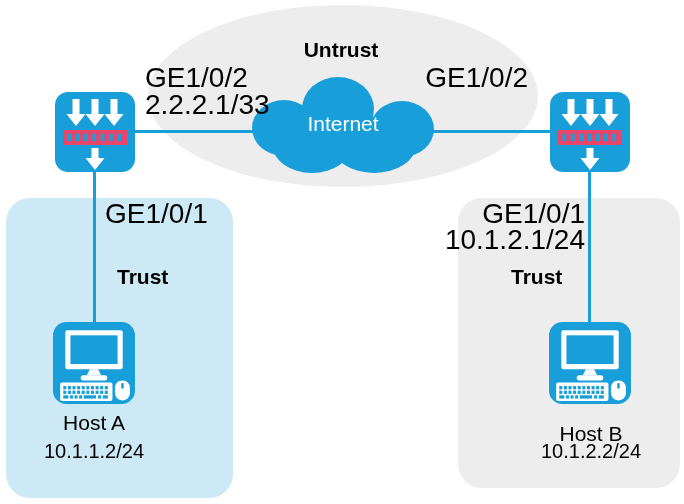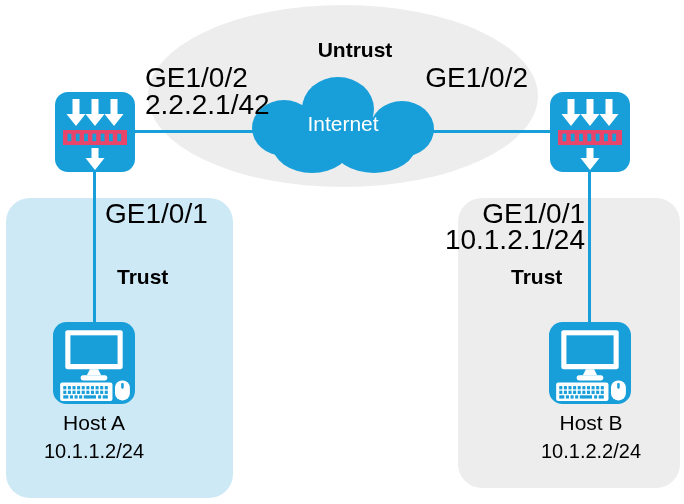--- a/index.html
+++ b/index.html
@@ -34,33 +34,33 @@
   .host-left{left:53px;}
   .host-right{left:549px;}
   svg{display:block;width:100%;height:100%;}
   .fill-blue{fill:var(--accent-blue);}
   .fill-white{fill:#ffffff;}
   .fill-red{fill:var(--device-bar-red);}
   
   .lbl{font-size:28px;line-height:26px;white-space:nowrap;}
   .lbl-right{text-align:right;}
   .zone-title{font-size:21px;font-weight:bold;white-space:nowrap;}
-  .untrust-label{left:265px;top:38px;width:180px;text-align:center;font-size:21px;font-weight:bold;}
+  .untrust-label{left:251px;top:38px;width:180px;text-align:center;font-size:21px;font-weight:bold;}
   .internet-label{left:250px;top:112px;width:186px;text-align:center;font-size:21px;color:#ffffff;}
   .wan-left{left:145px;top:64px;line-height:27px;}
   .wan-right{right:156px;top:64px;line-height:27px;}
   .lan-left{left:105px;top:201px;}
   .lan-right{right:99px;top:201px;}
   .trust-left-label{left:117px;top:265px;}
   .trust-right-label{left:511px;top:265px;}
   .host-name{width:120px;top:411px;text-align:center;font-size:21px;white-space:nowrap;}
   .host-ip{width:140px;top:440px;text-align:center;font-size:20px;white-space:nowrap;}
   .host-a-name{left:34px;}
   .host-a-ip{left:24px;text-align:center;}
-  .host-b-name{left:531px;}
+  .host-b-name{left:531px;margin-top:11px;}
   .host-b-ip{left:521px;}
 </style>
 </head>
 <body>
 
 <div class="canvas">
 
   <div class="abs untrust-ellipse"></div>
   <div class="abs zone zone-left"></div>
   <div class="abs zone zone-right"></div>
@@ -197,21 +197,21 @@
       </g>
       <rect class="fill-white" x="60.5" y="57" width="14.5" height="19.5" rx="7"></rect>
       <rect class="fill-blue" x="66.5" y="59.5" width="2.5" height="5.5" rx="1"></rect>
     </svg>
   </div>
 
   <div class="abs untrust-label">Untrust</div>
 
   <div class="abs lbl wan-left">
     <div>GE1/0/2</div>
-    <div>2.2.2.1/42</div>
+    <div>2.2.2.1/33</div>
   </div>
   <div class="abs lbl lbl-right wan-right">
     <div>GE1/0/2</div>
   </div>
 
   <div class="abs lbl lan-left">
     <div>GE1/0/1</div>
   </div>
   <div class="abs lbl lbl-right lan-right">
     <div>GE1/0/1</div>

